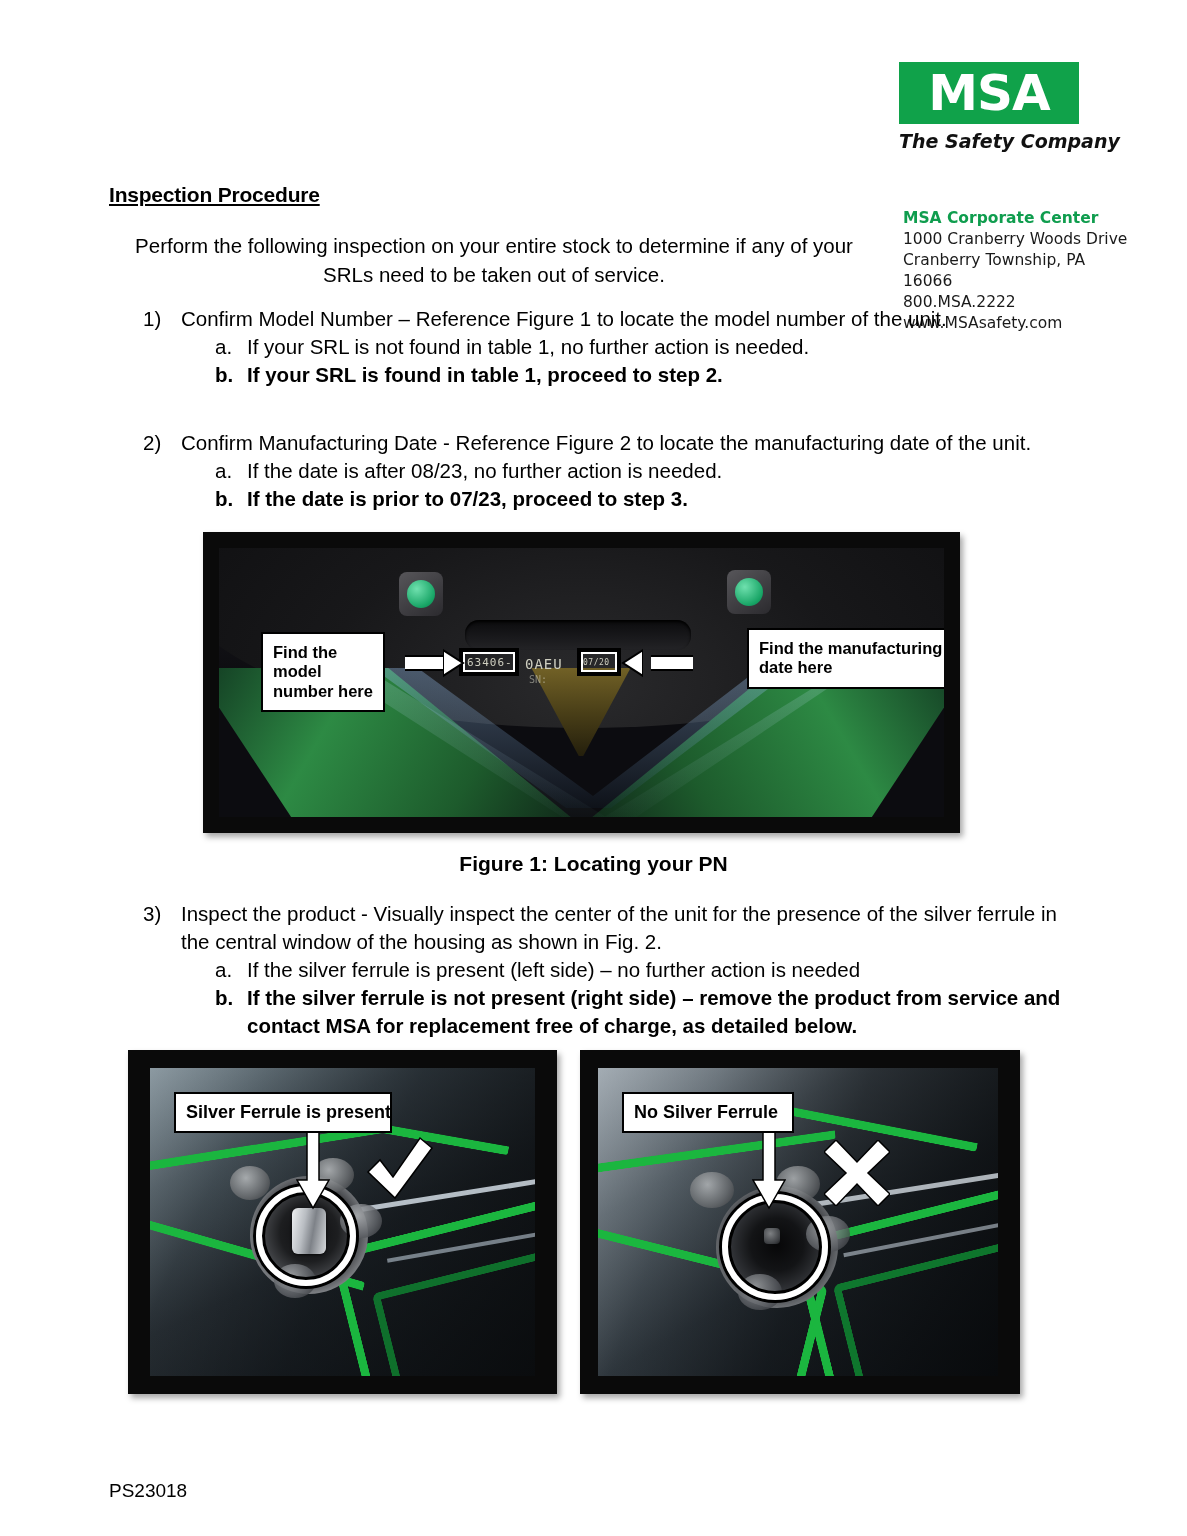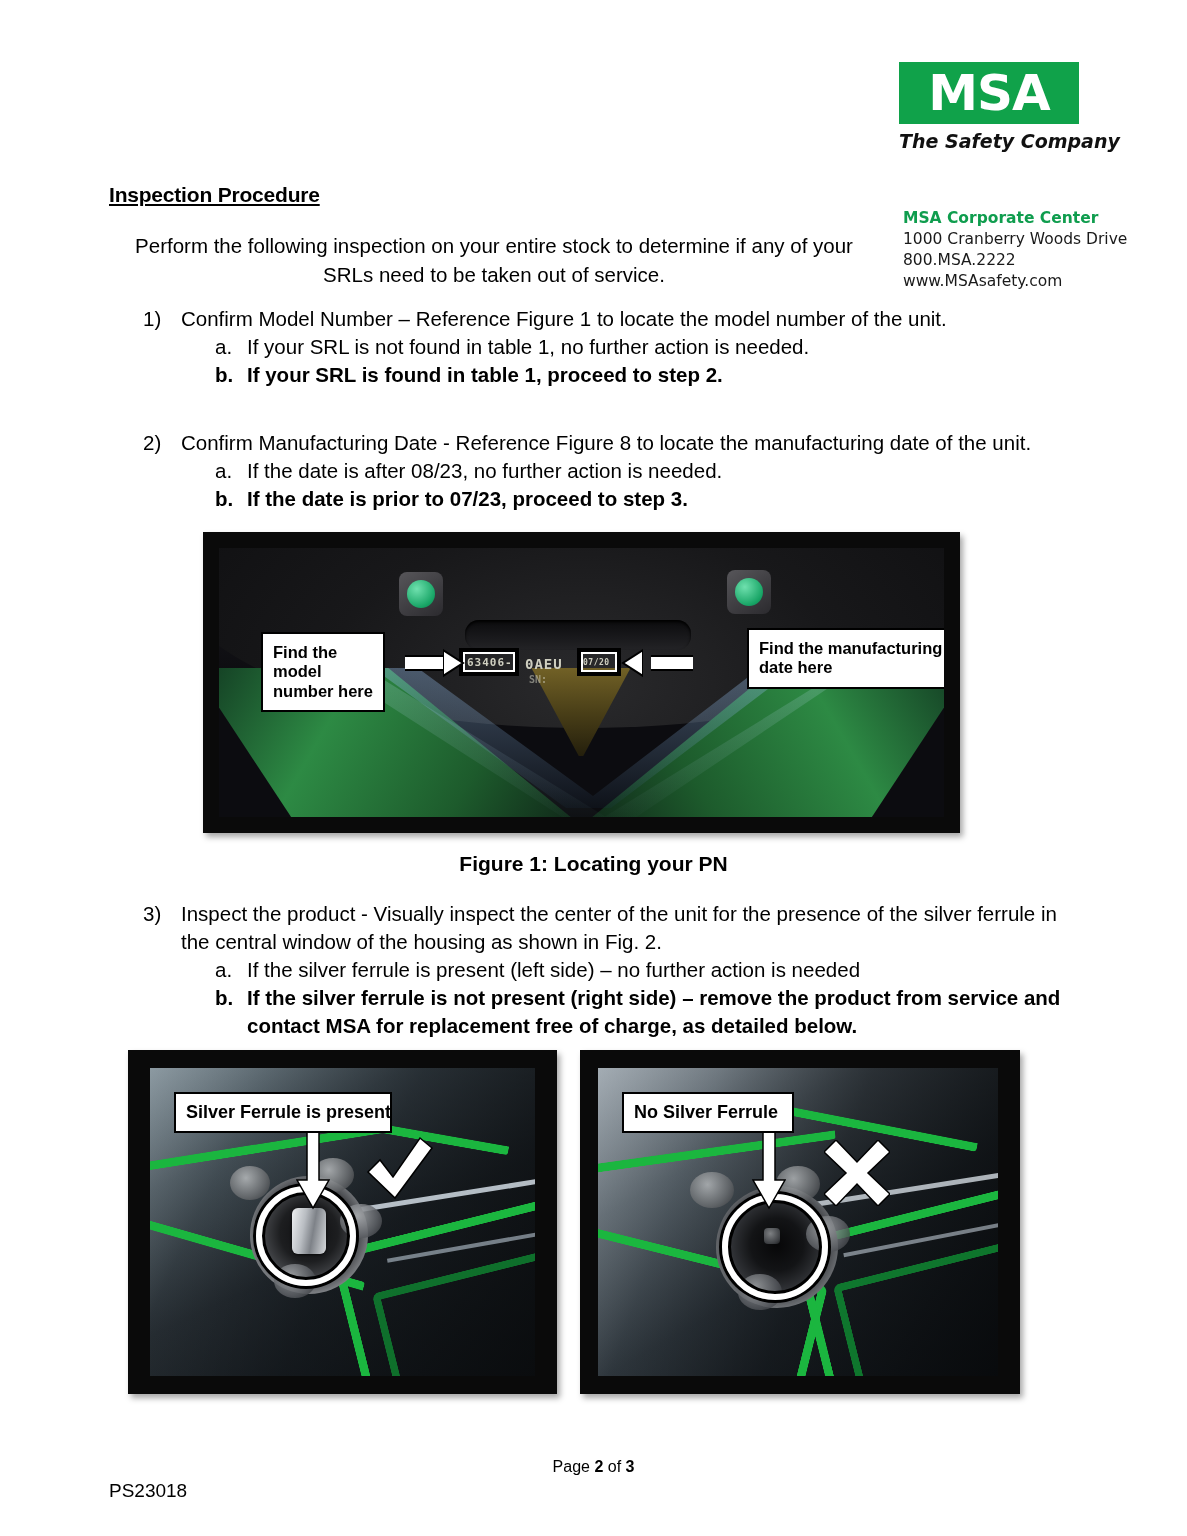--- a/index.html
+++ b/index.html
@@ -184,21 +184,21 @@
     border: 6px solid #ffffff;
     box-shadow: 0 0 0 3px #000000, inset 0 0 0 3px #000000;
     box-sizing: border-box;
     z-index: 5;
   }
 
   .label-text {
     position: absolute;
     color: #cfcfc0;
     font-family: "DejaVu Sans Mono", monospace;
-    font-weight: bold;
+    font-weight: normal;
     z-index: 4;
   }
 
   
   .page-footer {
     position: absolute;
     top: 1458px;
     left: 0;
     width: 1187px;
     text-align: center;
@@ -220,20 +220,21 @@
   <div class="letterhead">
     <div class="msa-logo-box">
       <span class="msa-logo-text">MSA</span>
     </div>
     <div class="msa-tagline">The Safety Company</div>
   </div>
 
   <div class="address-block">
     <div class="address-title">MSA Corporate Center</div>
     <div>1000 Cranberry Woods Drive</div>
+    <div>Cranberry Township, PA 16066</div>
     <div>800.MSA.2222</div>
     <div>www.MSAsafety.com</div>
   </div>
 
   <div class="doc-heading">Inspection Procedure</div>
   <div class="intro">Perform the following inspection on your entire stock to determine if any of your SRLs need to be taken out of service.</div>
 
   <div class="step" style="top:305px;">
     <div class="step-row">
       <div class="step-num">1)</div>
@@ -245,21 +246,21 @@
     </div>
     <div class="sub bold">
       <div class="sub-letter">b.</div>
       <div class="sub-text">If your SRL is found in table 1, proceed to step 2.</div>
     </div>
   </div>
 
   <div class="step" style="top:429px;">
     <div class="step-row">
       <div class="step-num">2)</div>
-      <div class="step-body"><b>Confirm Manufacturing Date</b><span> - Reference Figure 8 to locate the manufacturing date of the unit.</span></div>
+      <div class="step-body"><b>Confirm Manufacturing Date</b><span> - Reference Figure 2 to locate the manufacturing date of the unit.</span></div>
     </div>
     <div class="sub">
       <div class="sub-letter">a.</div>
       <div class="sub-text">If the date is after 08/23, no further action is needed.</div>
     </div>
     <div class="sub bold">
       <div class="sub-letter">b.</div>
       <div class="sub-text">If the date is prior to 07/23, proceed to step 3.</div>
     </div>
   </div>
@@ -456,18 +457,15 @@
         <svg width="66" height="66" viewBox="0 0 66 66">
           <polygon points="12,0 33,22 54,0 66,12 44,33 66,54 54,66 33,44 12,66 0,54 22,33 0,12" fill="#ffffff" stroke="#000000" stroke-width="1.5"></polygon>
         </svg>
       </div>
 
       <div class="callout" style="left:24px;top:24px;width:172px;padding:8px 10px;font-size:18px;white-space:nowrap;">No Silver Ferrule</div>
     </div>
   </div>
 
 
-  <div class="page-footer">
-    <span>Page </span><b>2</b><span> of </span><b>3</b>
-  </div>
   <div class="doc-code">PS23018</div>
 
 </div>
 
 </body></html>

